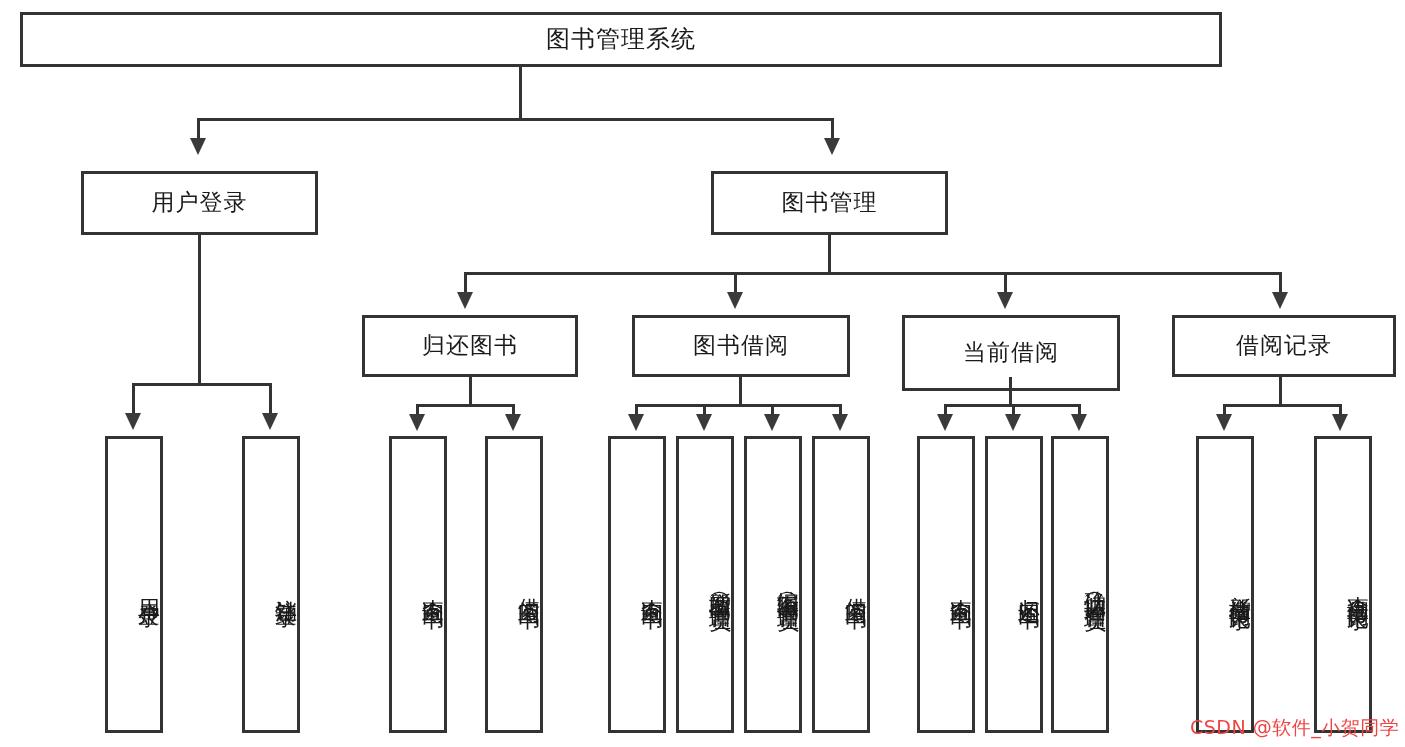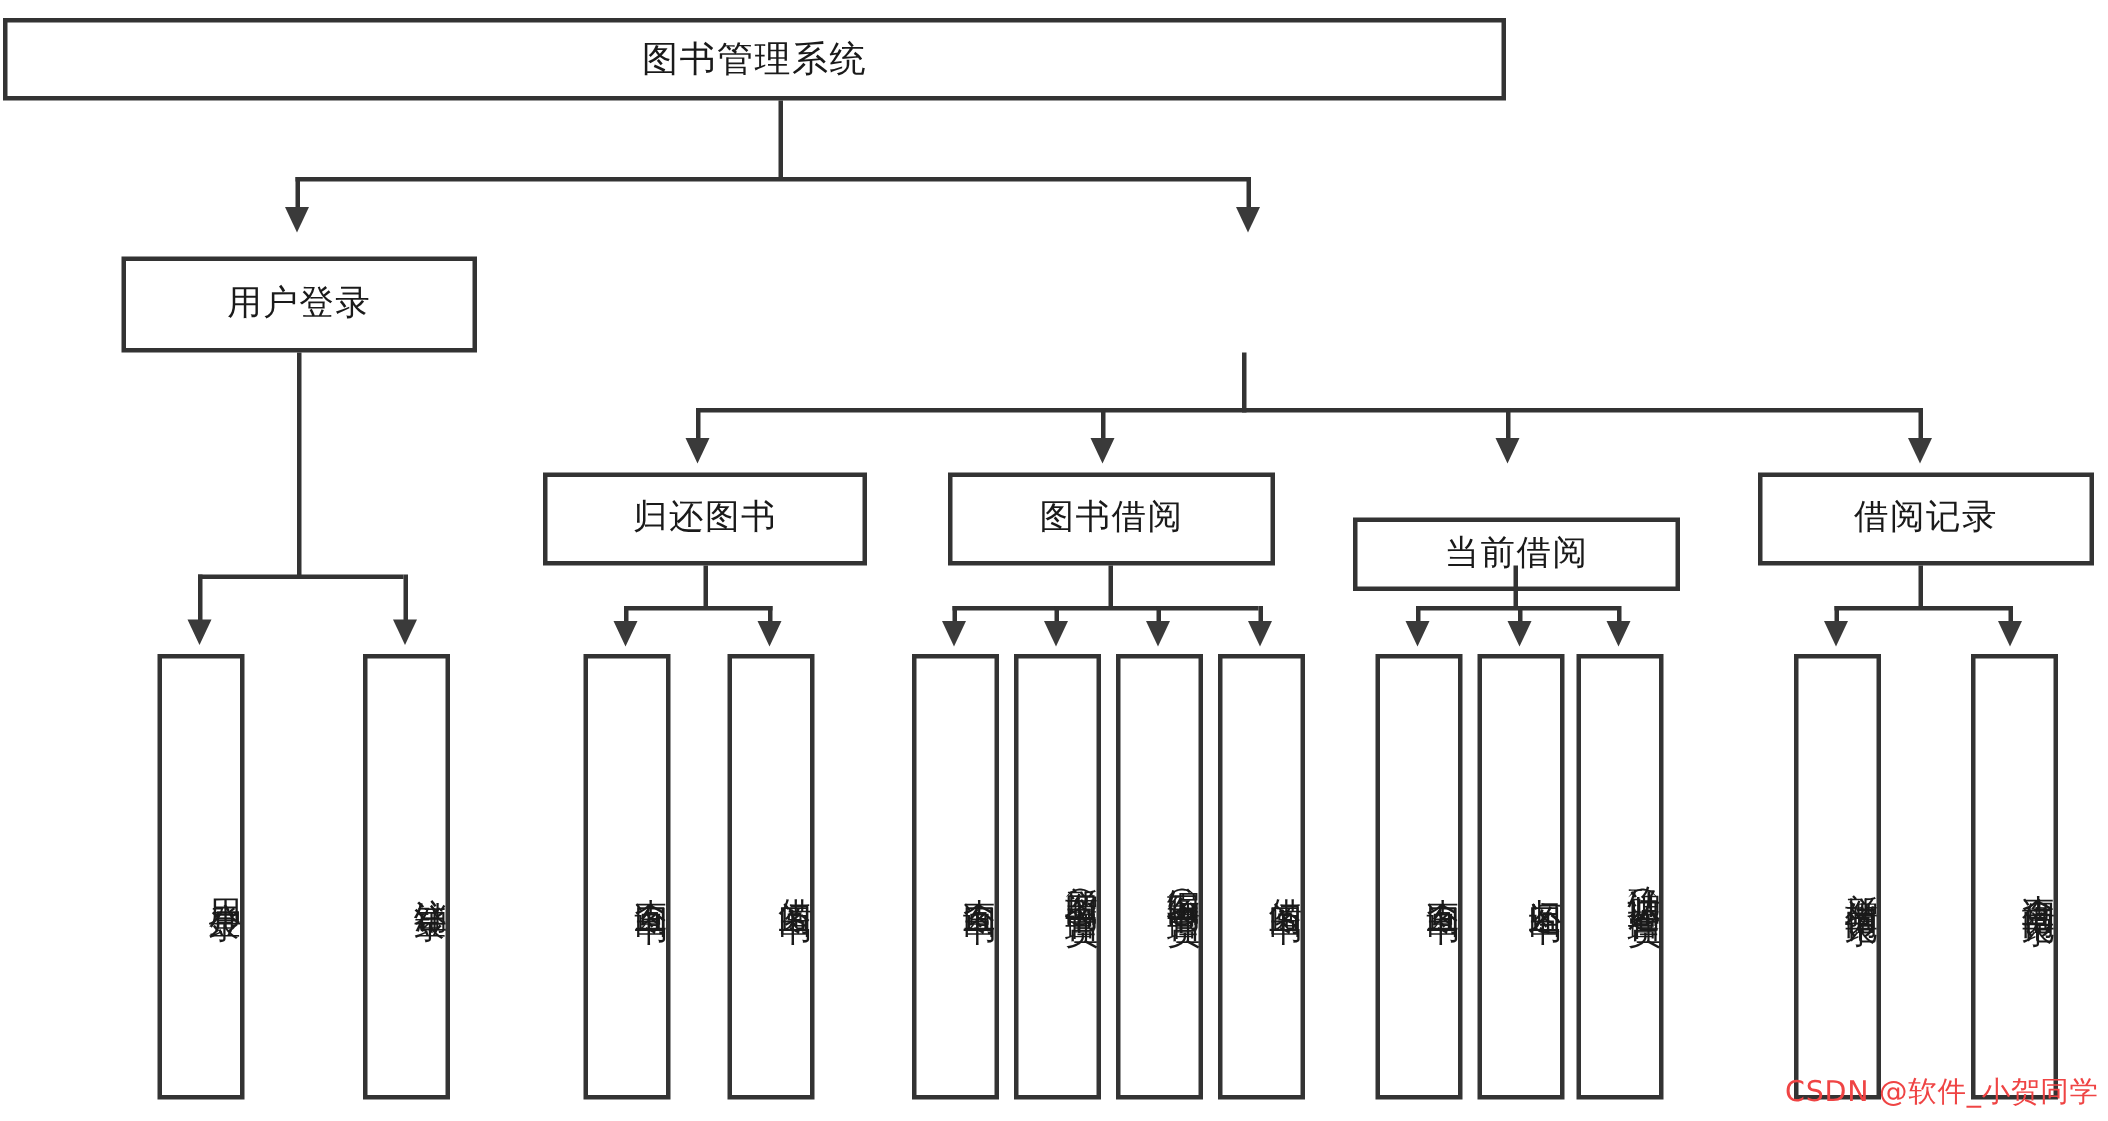--- a/index.html
+++ b/index.html
@@ -84,35 +84,38 @@
     white-space: nowrap;
     letter-spacing: 0.5px;
     user-select: none;
   }
 </style>
 </head>
 <body>
 
 <div id="canvas">
 
-  <div class="node horizontal root" style="left:2px; top:12px; width:1002px; height:55px;">
+  <div class="node horizontal root" style="left:20px; top:12px; width:1202px; height:55px;">
     <span class="node-label">图书管理系统</span>
   </div>
 
   <div class="vline" style="left:519px; top:67px; height:53px;"></div>
   <div class="hline" style="left:197px; top:118px; width:637px;"></div>
   <div class="vline" style="left:197px; top:118px; height:22px;"></div>
   <div class="arrow" style="left:190px; top:138px;"></div>
   <div class="vline" style="left:831px; top:118px; height:22px;"></div>
   <div class="arrow" style="left:824px; top:138px;"></div>
 
   <div class="node horizontal" style="left:81px; top:171px; width:237px; height:64px;">
     <span class="node-label">用户登录</span>
   </div>
 
+  <div class="node horizontal" style="left:711px; top:171px; width:237px; height:64px;">
+    <span class="node-label">图书管理</span>
+  </div>
 
   <div class="vline" style="left:198px; top:235px; height:150px;"></div>
   <div class="hline" style="left:132px; top:383px; width:137px;"></div>
   <div class="vline" style="left:132px; top:383px; height:32px;"></div>
   <div class="arrow" style="left:125px; top:413px;"></div>
   <div class="vline" style="left:269px; top:383px; height:32px;"></div>
   <div class="arrow" style="left:262px; top:413px;"></div>
 
   <div class="vline" style="left:828px; top:235px; height:40px;"></div>
   <div class="hline" style="left:464px; top:272px; width:818px;"></div>
@@ -124,21 +127,21 @@
   <div class="arrow" style="left:997px; top:292px;"></div>
   <div class="vline" style="left:1279px; top:272px; height:22px;"></div>
   <div class="arrow" style="left:1272px; top:292px;"></div>
 
   <div class="node horizontal" style="left:362px; top:315px; width:216px; height:62px;">
     <span class="node-label">归还图书</span>
   </div>
   <div class="node horizontal" style="left:632px; top:315px; width:218px; height:62px;">
     <span class="node-label">图书借阅</span>
   </div>
-  <div class="node horizontal" style="left:902px; top:315px; width:218px; height:49px;margin-top:30px;">
+  <div class="node horizontal" style="left:902px; top:315px; width:218px; height:76px;">
     <span class="node-label">当前借阅</span>
   </div>
   <div class="node horizontal" style="left:1172px; top:315px; width:224px; height:62px;">
     <span class="node-label">借阅记录</span>
   </div>
 
   <div class="vline" style="left:469px; top:377px; height:29px;"></div>
   <div class="hline" style="left:416px; top:404px; width:99px;"></div>
   <div class="vline" style="left:416px; top:404px; height:12px;"></div>
   <div class="arrow" style="left:409px; top:414px;"></div>

